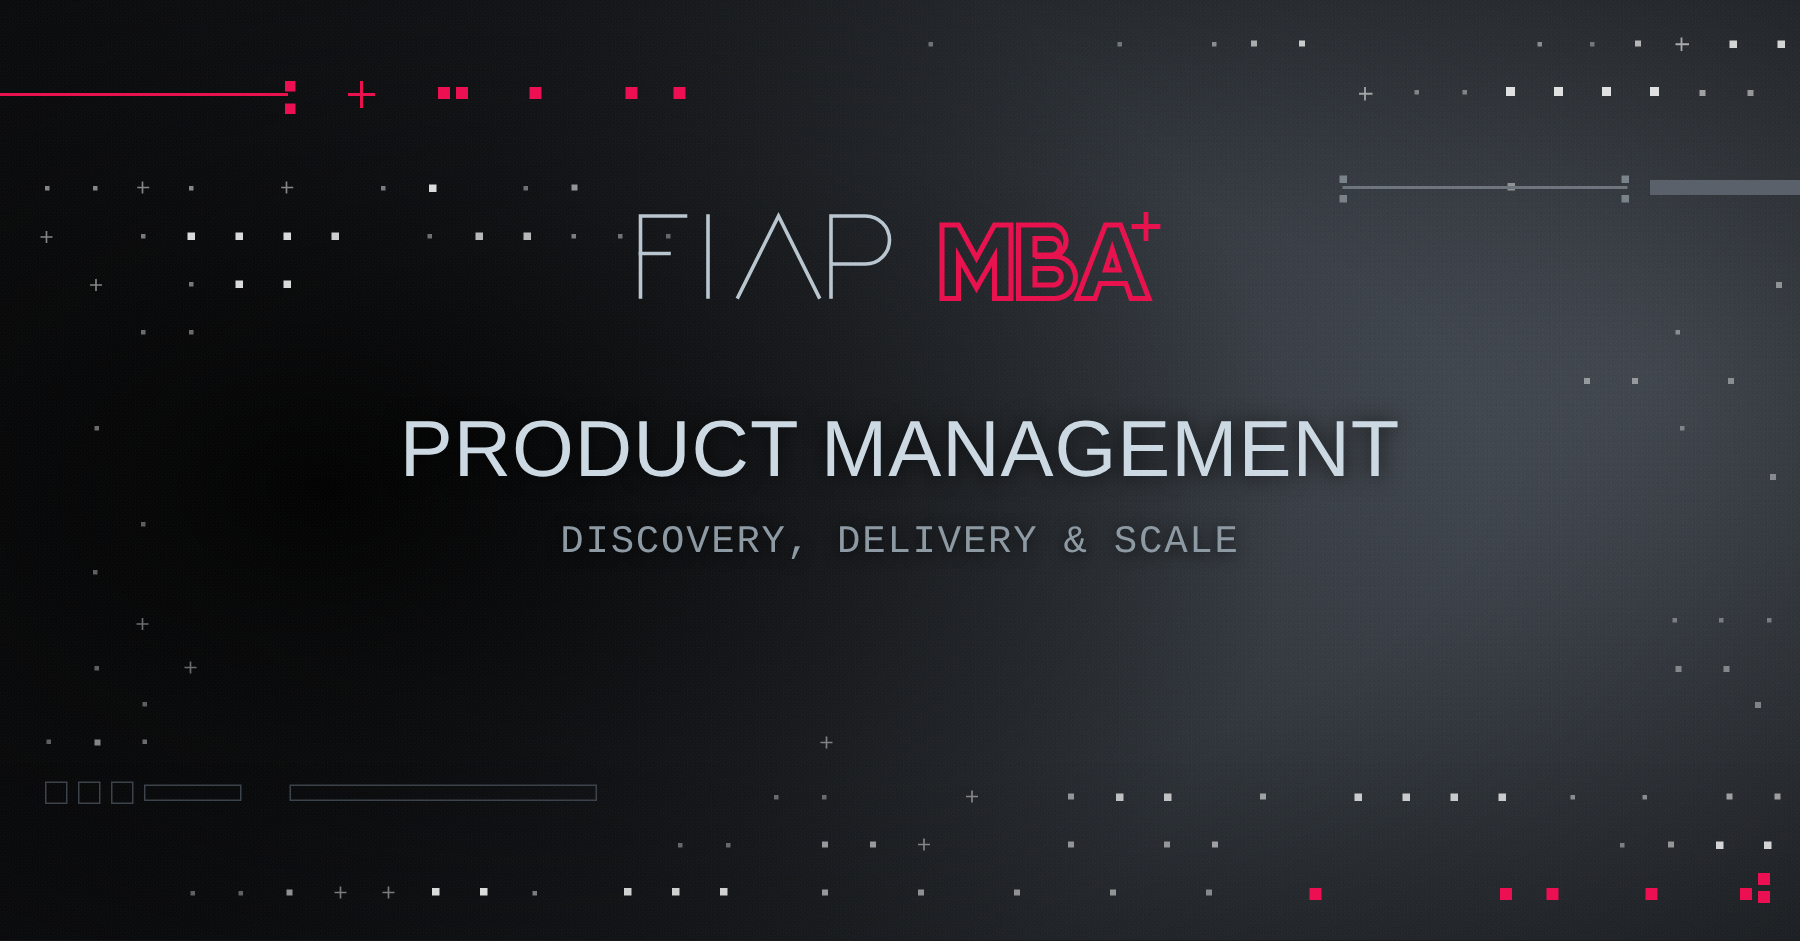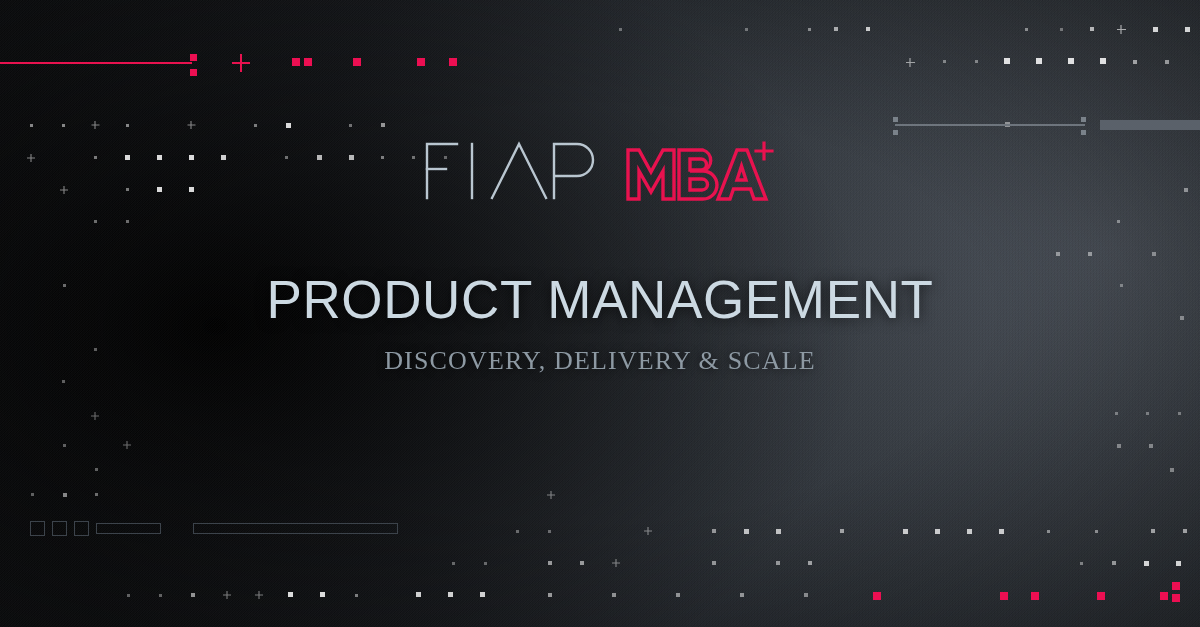--- a/index.html
+++ b/index.html
@@ -107,21 +107,21 @@
     line-height: 1.06;
     letter-spacing: .012em;
     color: #ccd9e2;
     text-shadow: 0 1px 14px rgba(0,0,0,.75);
     white-space: nowrap;
   }
   .headline .line2 { display: block; }
 
   .subhead {
     margin: 18px 0 0 0;
-    font-family: Liberation Serif, serif;
+    font-family: Liberation Mono, monospace;
     font-weight: 400;
     font-size: 26px;
     letter-spacing: .045em;
     color: #8d99a3;
     text-shadow: 0 1px 10px rgba(0,0,0,.7);
     white-space: nowrap;
   }
 
   
   .hud { position: absolute; z-index: 4; pointer-events: none; }

